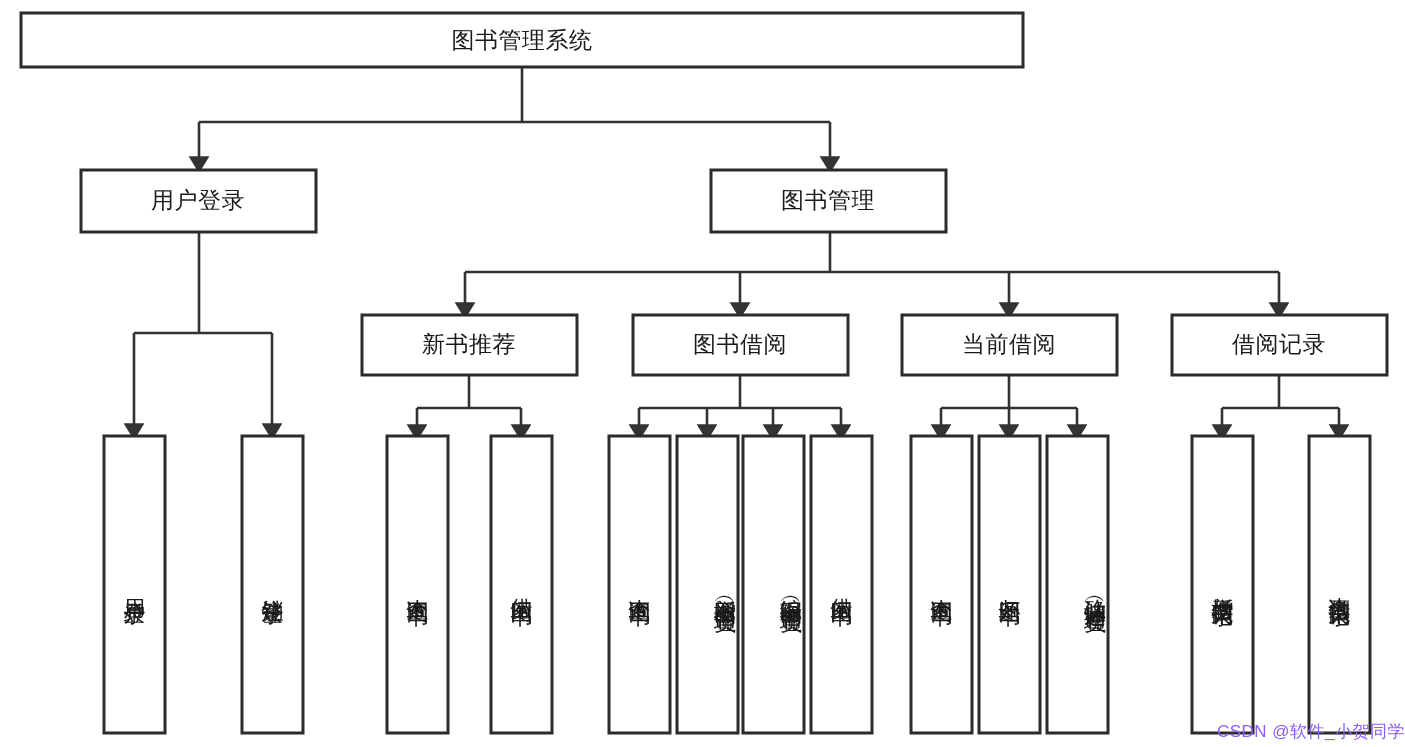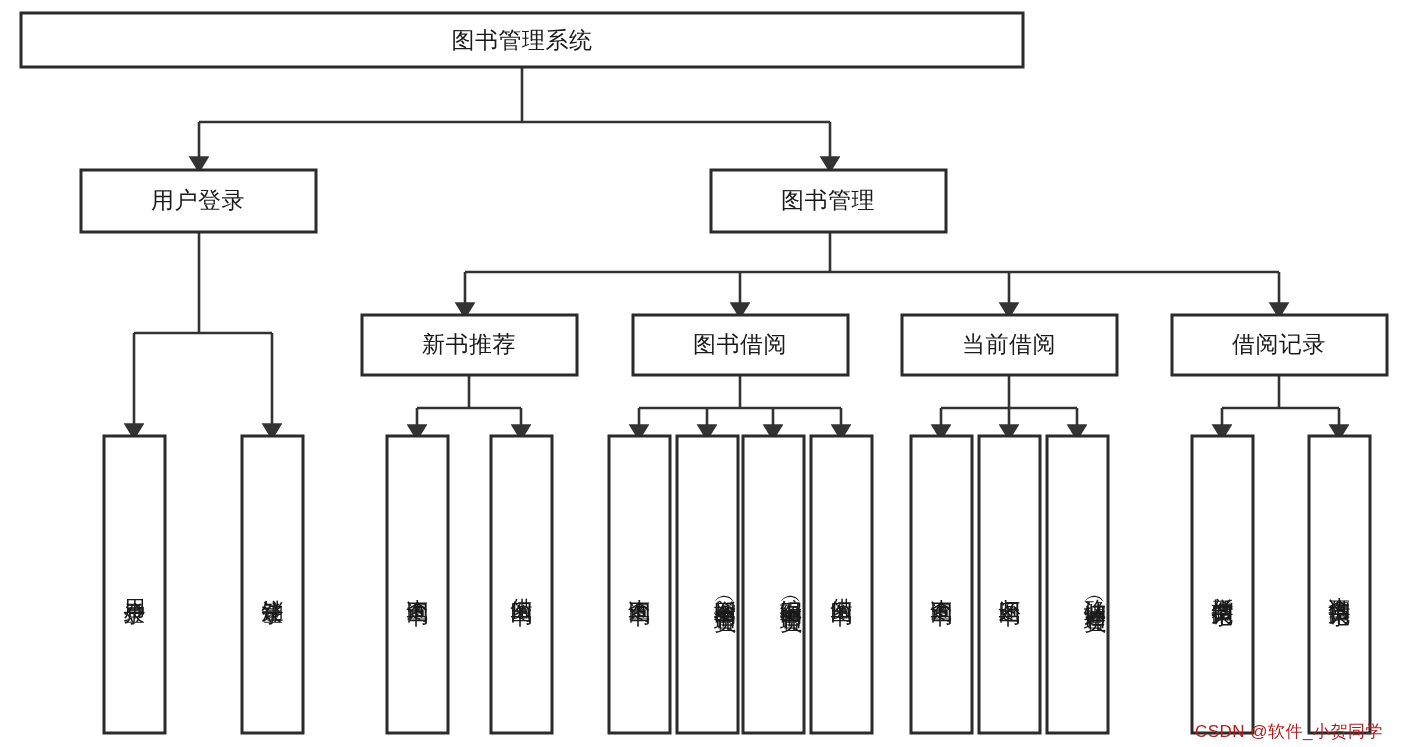--- a/index.html
+++ b/index.html
@@ -61,25 +61,25 @@
     font-family: "Liberation Sans", "DejaVu Sans", sans-serif;
     font-size: 22px;
     line-height: 1.18;
     color: #1a1a1a;
     letter-spacing: 2px;
     white-space: nowrap;
     pointer-events: none;
   }
   .watermark {
     position: absolute;
-    right: 22px;
+    right: 0;
     bottom: 4px;
     font-family: "Liberation Sans", "DejaVu Sans", sans-serif;
     font-size: 17px;
-    color: #b91c1c;
+    color: #8b5cf6;
     letter-spacing: 0.5px;
     white-space: nowrap;
     margin-top: 38px;
   }
 </style>
 </head>
 <body>
 
 <div id="diagram-root">
 

